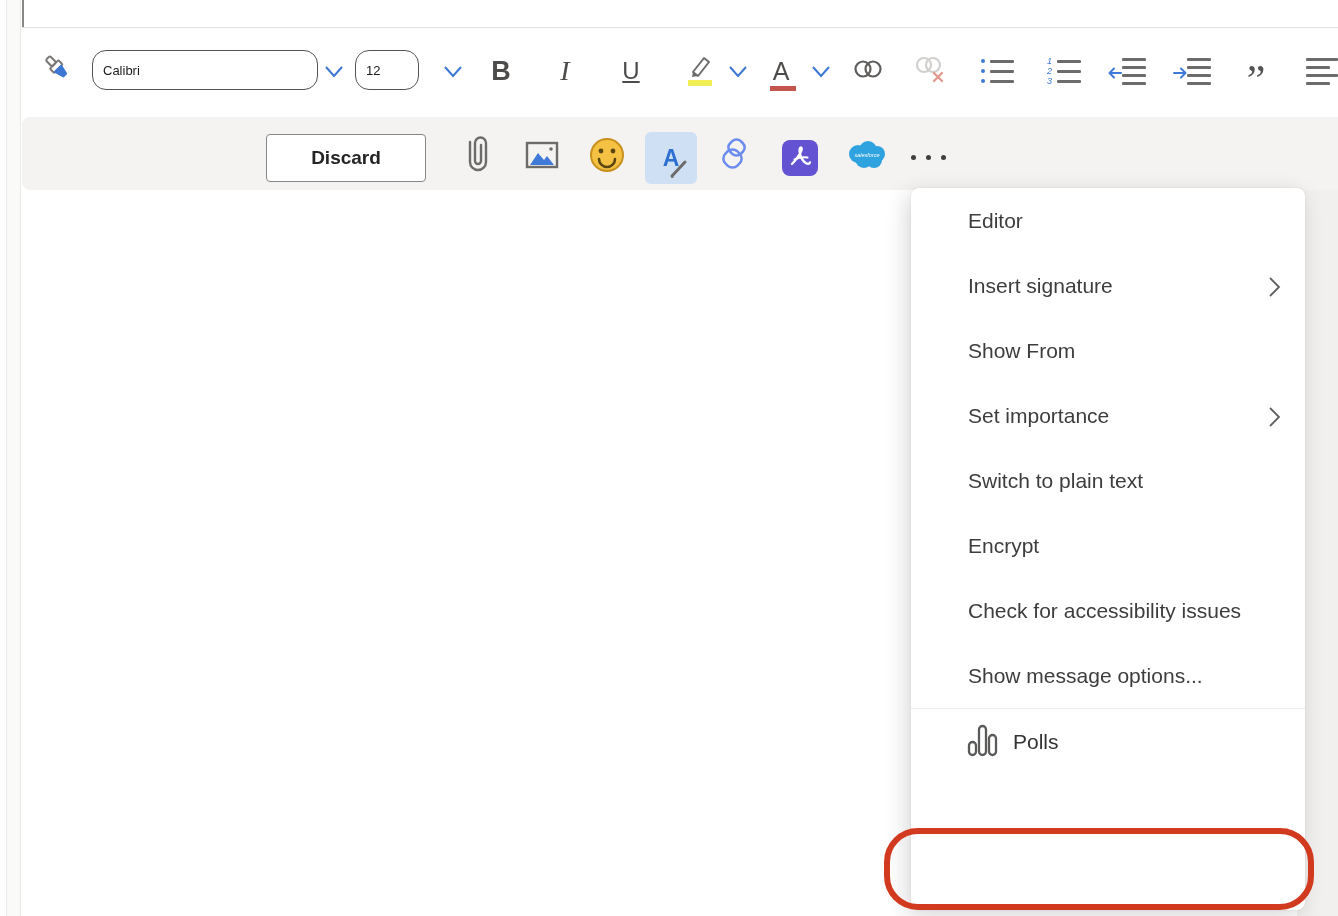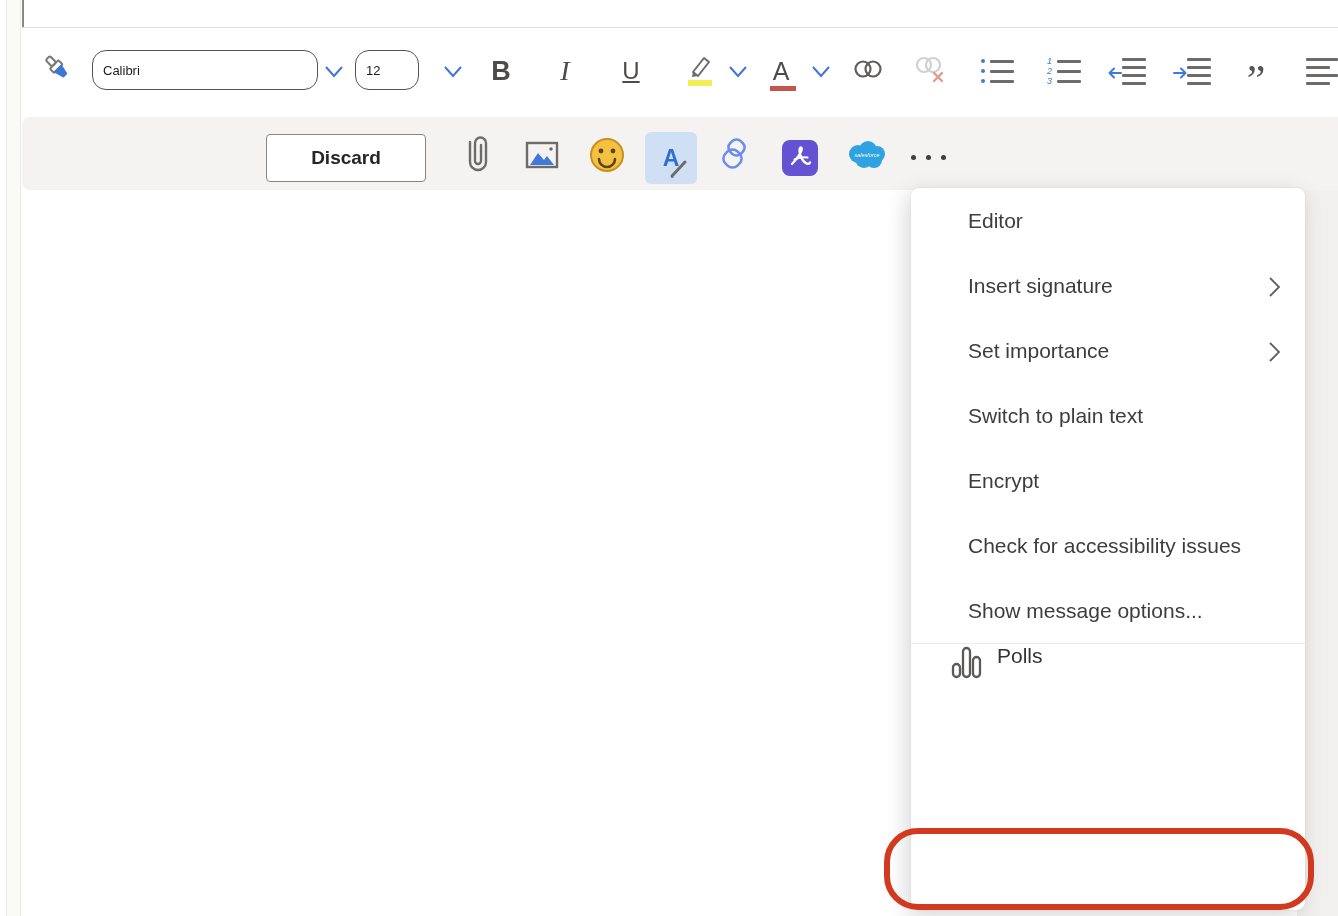--- a/index.html
+++ b/index.html
@@ -60,21 +60,21 @@
   
   .right-strip { position:absolute; left:1297px; top:190px; width:41px; height:726px; background:#f2f0ee; }
 
   
   .menu { position:absolute; left:903px; top:188px; width:394px; height:722px; background:#fff;
           border-radius:8px; box-shadow:-4px 6px 22px rgba(0,0,0,.16), 0 0 2px rgba(0,0,0,.10);margin-left:8px; }
   .mi { position:relative; height:65px; display:flex; align-items:center; padding-left:57px;
         font-size:21px; color:#3d3d3d; cursor:pointer; }
   .mi .sub-chev { position:absolute; right:24px; top:23px; }
   .menu-sep { height:1px; background:#ececea; margin:0; }
-  .mi-addin { position:relative; height:66px; display:flex; padding-left:39px;
+  .mi-addin { position:relative; height:66px; display:flex; align-items:center; padding-left:55px;
               gap:15px; font-size:21px; color:#333; cursor:pointer; }
   .mi-getaddins { height:68px; background:#f0efed; color:#2b2b2b; }
 
   .annotation { position:absolute; left:884px; top:828px; width:430px; height:82px;
                 border:6px solid #d23a20; border-radius:34px; pointer-events:none; }
 </style>
 </head>
 <body>
 
 <div id="canvas">
@@ -342,20 +342,23 @@
     </div>
     <div class="mi">
       <span>Insert signature</span>
       <span class="sub-chev">
         <svg width="13" height="22" viewBox="0 0 13 22">
             <polyline points="2,2 11,11 2,20" fill="none" stroke="#5f5f5f" stroke-width="1.8"></polyline>
           </svg>
       </span>
     </div>
     <div class="mi">
+      <span>Show From</span>
+    </div>
+    <div class="mi">
       <span>Set importance</span>
       <span class="sub-chev">
         <svg width="13" height="22" viewBox="0 0 13 22">
             <polyline points="2,2 11,11 2,20" fill="none" stroke="#5f5f5f" stroke-width="1.8"></polyline>
           </svg>
       </span>
     </div>
     <div class="mi">
       <span>Switch to plain text</span>
     </div>

